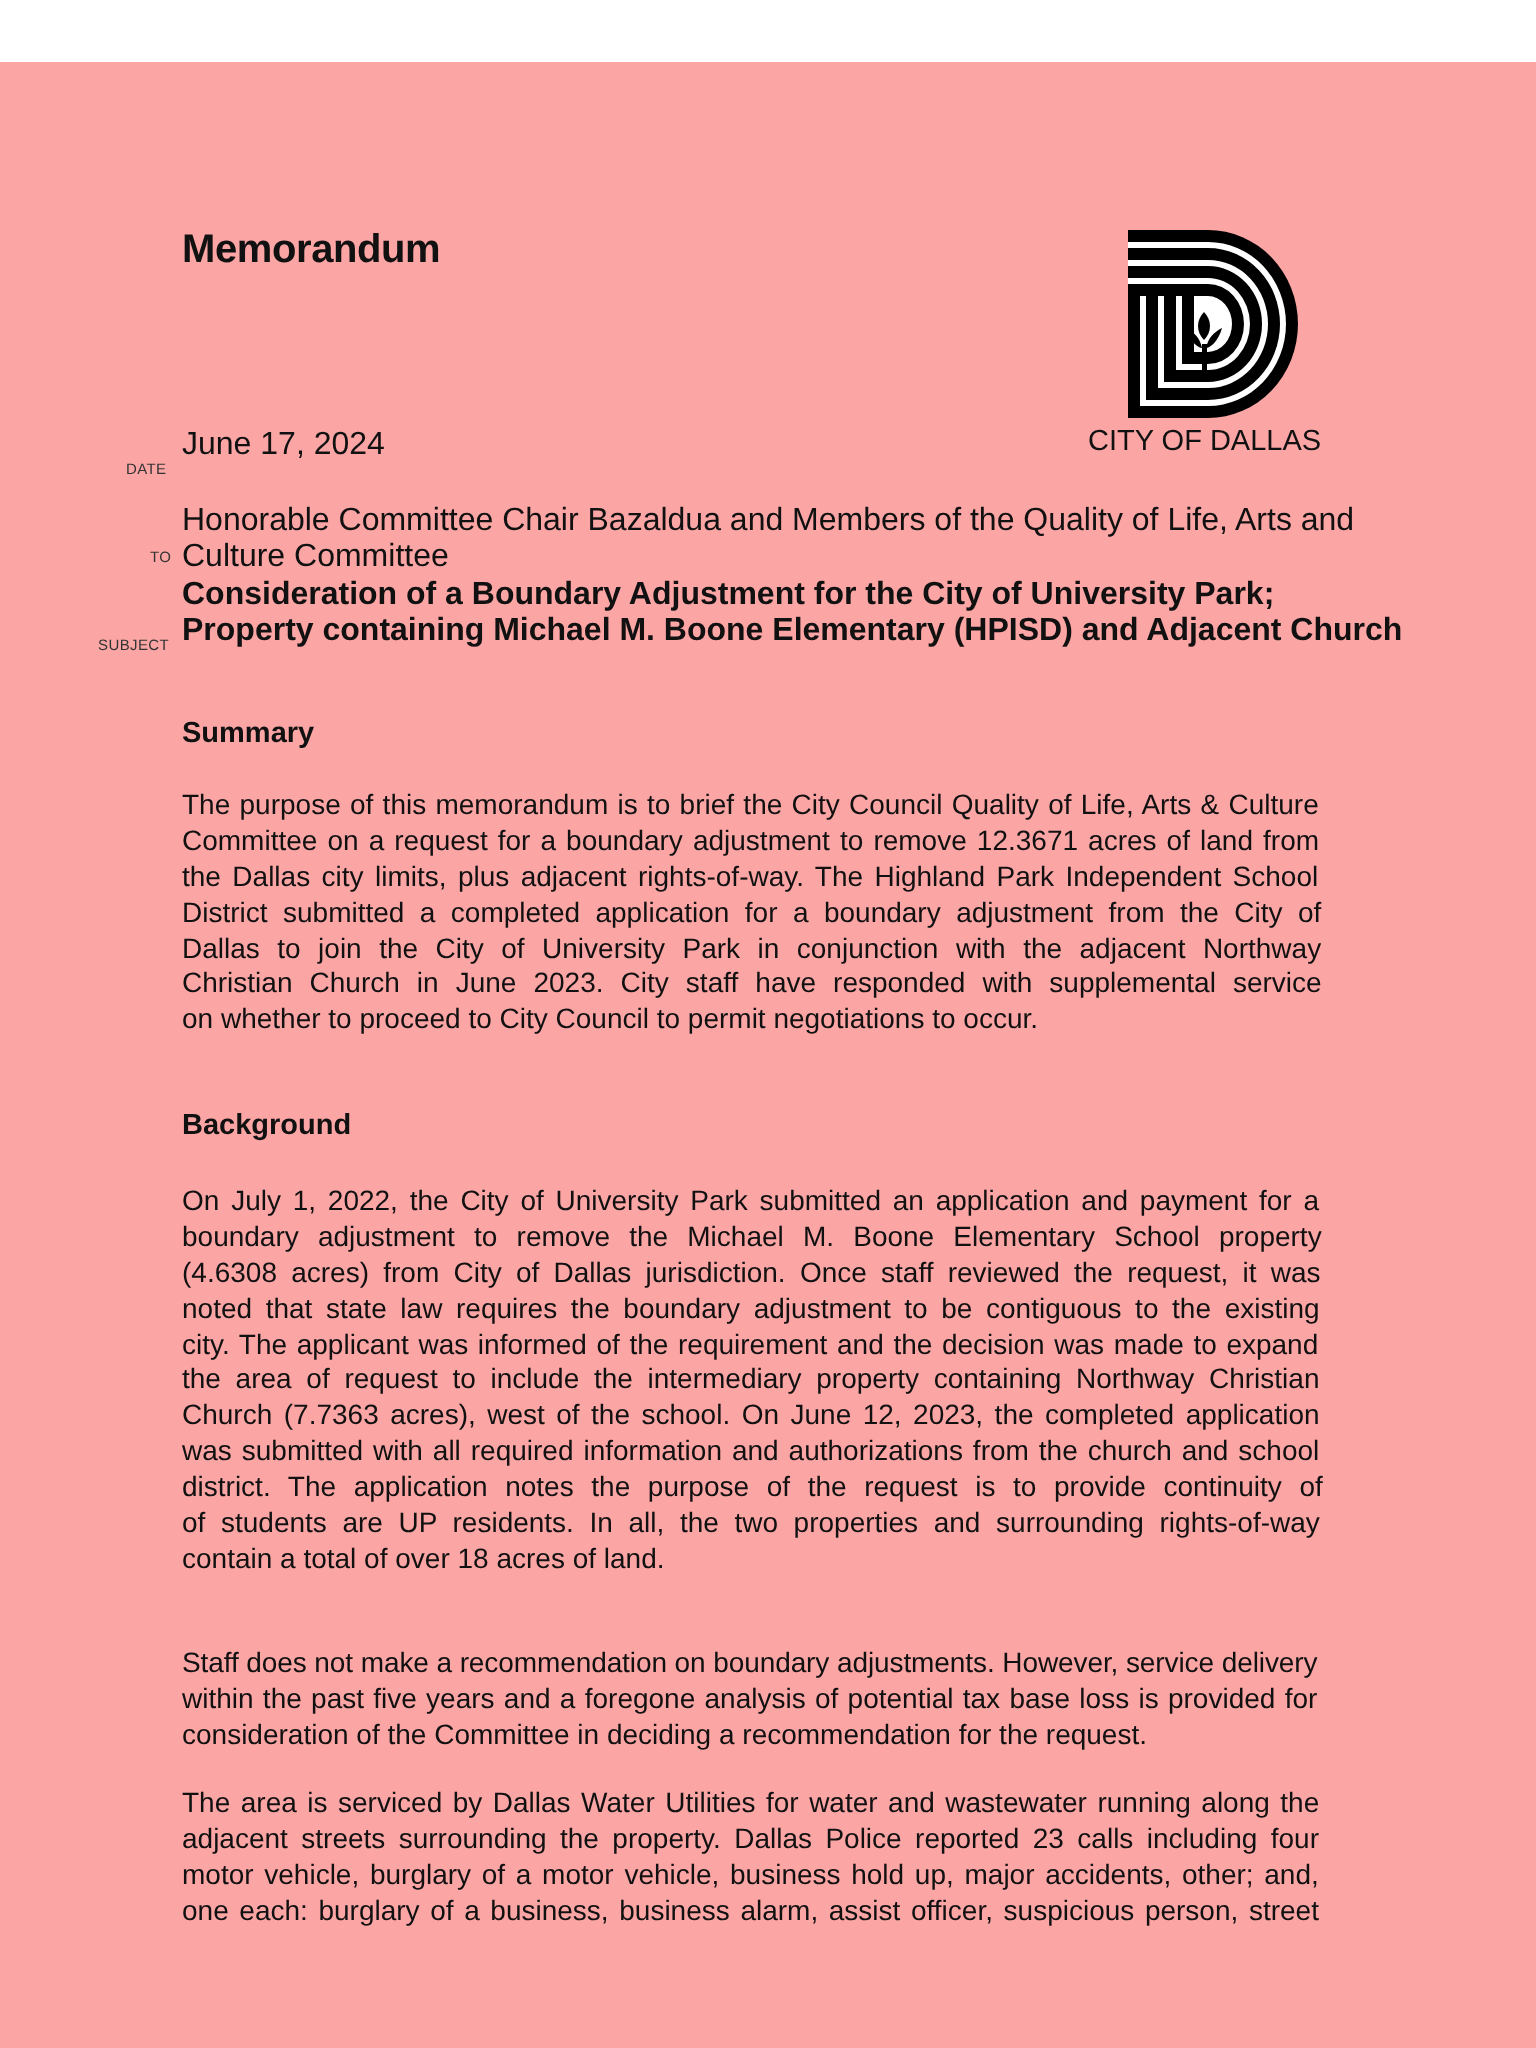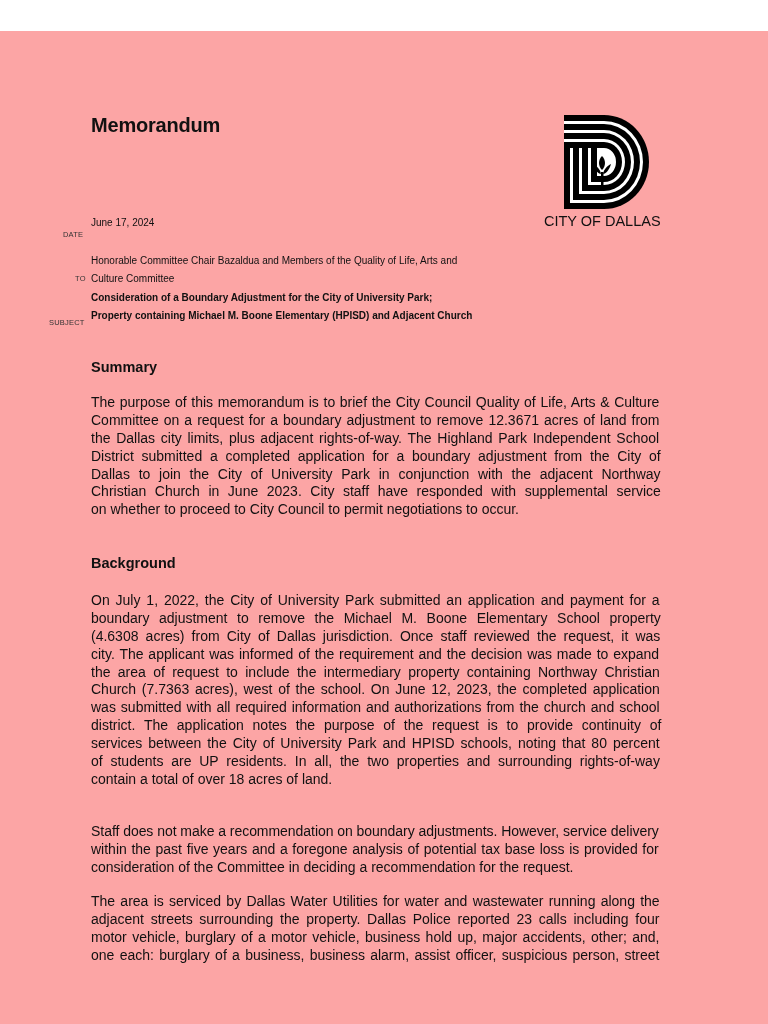--- a/index.html
+++ b/index.html
@@ -47,21 +47,21 @@
     }
     .label-small {
       position: absolute;
       font-size: 7.5px;
       color: #333;
       letter-spacing: 0.2px;
     }
     .field-text {
       position: absolute;
       left: 91px;
-      font-size: 10px;
+      font-size: 16px;
       line-height: 18px;
       color: #111;
     }
     .field-text.bold {
       font-weight: bold;
     }
     .heading {
       position: absolute;
       left: 91px;
       font-size: 14.5px;
@@ -148,26 +148,26 @@
     <span class="line" style="display: block; text-align: left; text-align-last: auto; word-spacing: 4.84615px;">Dallas to join the City of University Park in conjunction with the adjacent Northway</span>
     <span class="line" style="display: block; text-align: left; text-align-last: auto; word-spacing: 4.63636px;">Christian Church in June 2023. City staff have responded with supplemental service</span>
     <span class="line last">on whether to proceed to City Council to permit negotiations to occur.</span>
   </div>
 
   <div class="heading" style="top:524px;">Background</div>
   <div class="para" style="top:561px;">
     <span class="line" style="display: block; text-align: left; text-align-last: auto; word-spacing: 2px;">On July 1, 2022, the City of University Park submitted an application and payment for a</span>
     <span class="line" style="display: block; text-align: left; text-align-last: auto; word-spacing: 5.7px;">boundary adjustment to remove the Michael M. Boone Elementary School property</span>
     <span class="line" style="display: block; text-align: left; text-align-last: auto; word-spacing: 3.23077px;">(4.6308 acres) from City of Dallas jurisdiction. Once staff reviewed the request, it was</span>
+    <span class="line" style="display: block; text-align: left; text-align-last: auto; word-spacing: 2.92308px;">noted that state law requires the boundary adjustment to be contiguous to the existing</span>
     <span class="line" style="display: block; text-align: left; text-align-last: auto; word-spacing: 0.928571px;">city. The applicant was informed of the requirement and the decision was made to expand</span>
     <span class="line" style="display: block; text-align: left; text-align-last: auto; word-spacing: 3.45455px;">the area of request to include the intermediary property containing Northway Christian</span>
     <span class="line" style="display: block; text-align: left; text-align-last: auto; word-spacing: 1.84615px;">Church (7.7363 acres), west of the school. On June 12, 2023, the completed application</span>
     <span class="line" style="display: block; text-align: left; text-align-last: auto; word-spacing: 1.08333px;">was submitted with all required information and authorizations from the church and school</span>
     <span class="line" style="display: block; text-align: left; text-align-last: auto; word-spacing: 4.92308px;">district. The application notes the purpose of the request is to provide continuity of</span>
-    <span class="line" style="display: block; text-align: left; text-align-last: auto; word-spacing: 2.07692px;">services between the City of University Park and HPISD schools, noting that 80 percent</span>
     <span class="line" style="display: block; text-align: left; text-align-last: auto; word-spacing: 3.91667px;">of students are UP residents. In all, the two properties and surrounding rights-of-way</span>
     <span class="line last">contain a total of over 18 acres of land.</span>
   </div>
 
   <div class="para" style="top:792px;">
     <span class="line" style="display: block; text-align: left; text-align-last: auto; letter-spacing: -0.045977px;">Staff does not make a recommendation on boundary adjustments. However, service delivery</span>
     <span class="line" style="display: block; text-align: left; text-align-last: auto; word-spacing: 0.75px;">within the past five years and a foregone analysis of potential tax base loss is provided for</span>
     <span class="line last">consideration of the Committee in deciding a recommendation for the request.</span>
   </div>
 

